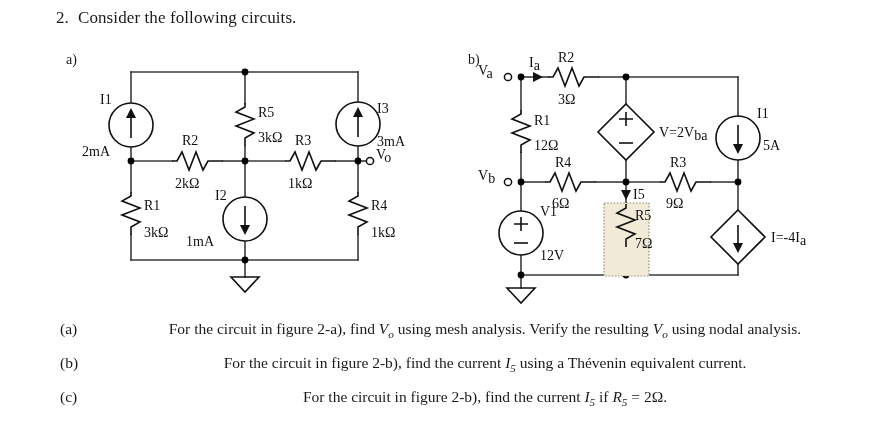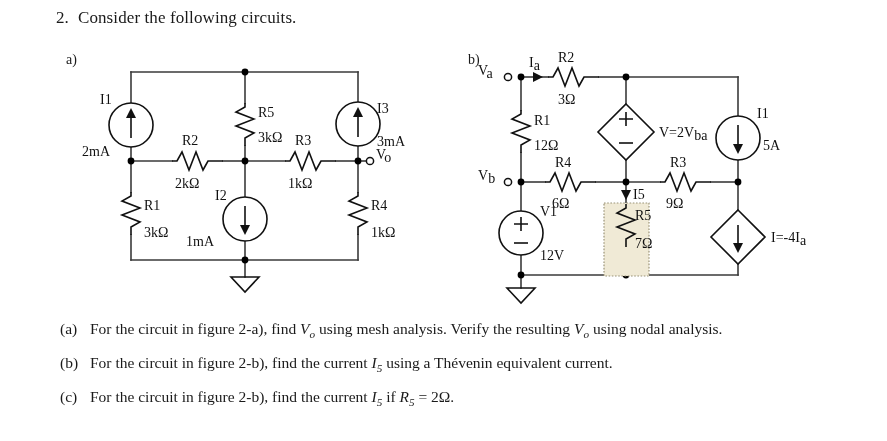--- a/index.html
+++ b/index.html
@@ -37,21 +37,21 @@
   .openterm{fill:#ffffff;stroke:#111;stroke-width:1.5;}
   .arrowhead{fill:#111;stroke:none;}
   .hlbox{fill:#f0ead6;stroke:#9a9378;stroke-width:1.2;stroke-dasharray:1.6 1.6;}
 
   .questions{
     position:absolute;left:60px;top:318px;width:820px;
     font-size:15.5px;line-height:1.42;
   }
   .qitem{display:flex;margin-bottom:9px;}
   .qitem .tag{width:30px;flex:none;}
-  .qitem .body{flex:1;}
+  .qitem .body{flex:1;text-align:center;}
   .it{font-style:italic;}
   sub{font-size:.72em;}
 </style>
 </head>
 <body>
 
 <div id="page">
 
   <div class="qhead">
     <span class="num">2.</span><span>Consider the following circuits.</span>

